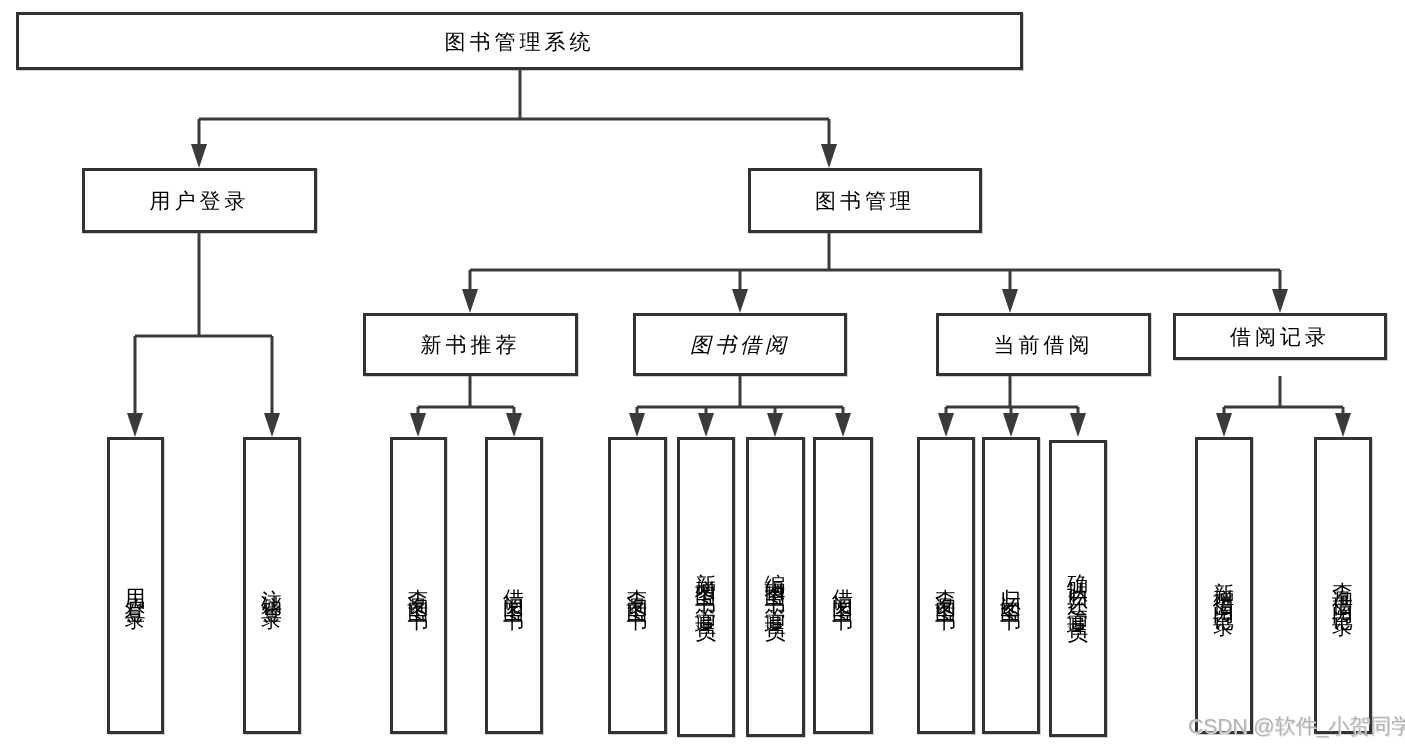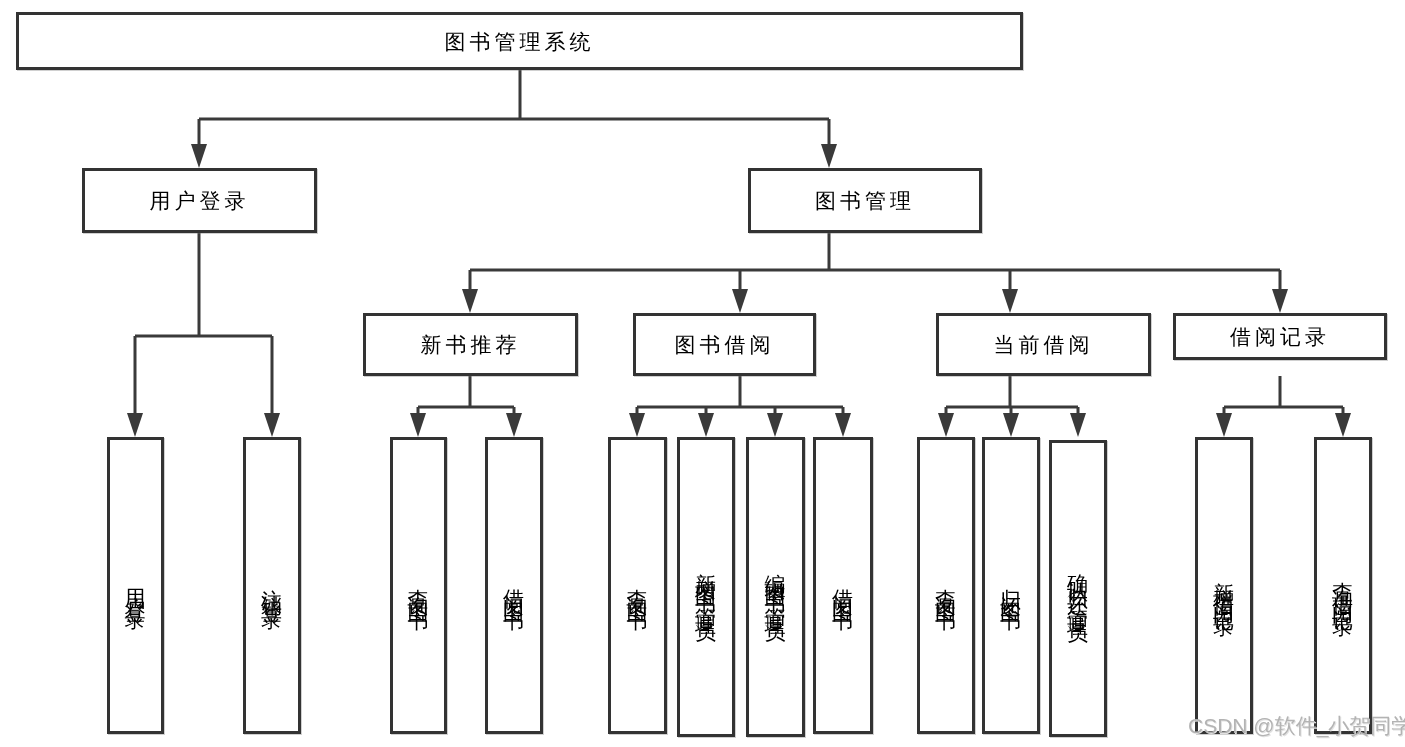--- a/index.html
+++ b/index.html
@@ -91,21 +91,21 @@
   <div class="node hnode" style="left:82px; top:168px; width:235px; height:65px;">
     <span>用户登录</span>
   </div>
   <div class="node hnode" style="left:712px; top:168px; width:234px; height:65px;margin-left:36px;">
     <span>图书管理</span>
   </div>
 
   <div class="node hnode" style="left:363px; top:313px; width:215px; height:63px;">
     <span>新书推荐</span>
   </div>
-  <div class="node hnode" style="left:633px; top:313px; width:183px; height:63px;">
+  <div class="node hnode" style="left:633px; top:313px; width:214px; height:63px;font-style:italic;">
     <span>图书借阅</span>
   </div>
   <div class="node hnode" style="left:936px; top:313px; width:215px; height:63px;">
     <span>当前借阅</span>
   </div>
   <div class="node hnode" style="left:1173px; top:313px; width:214px; height:47px;">
     <span>借阅记录</span>
   </div>
 
   <div class="node vnode" style="left:107px; top:437px; width:57px; height:297px;">

